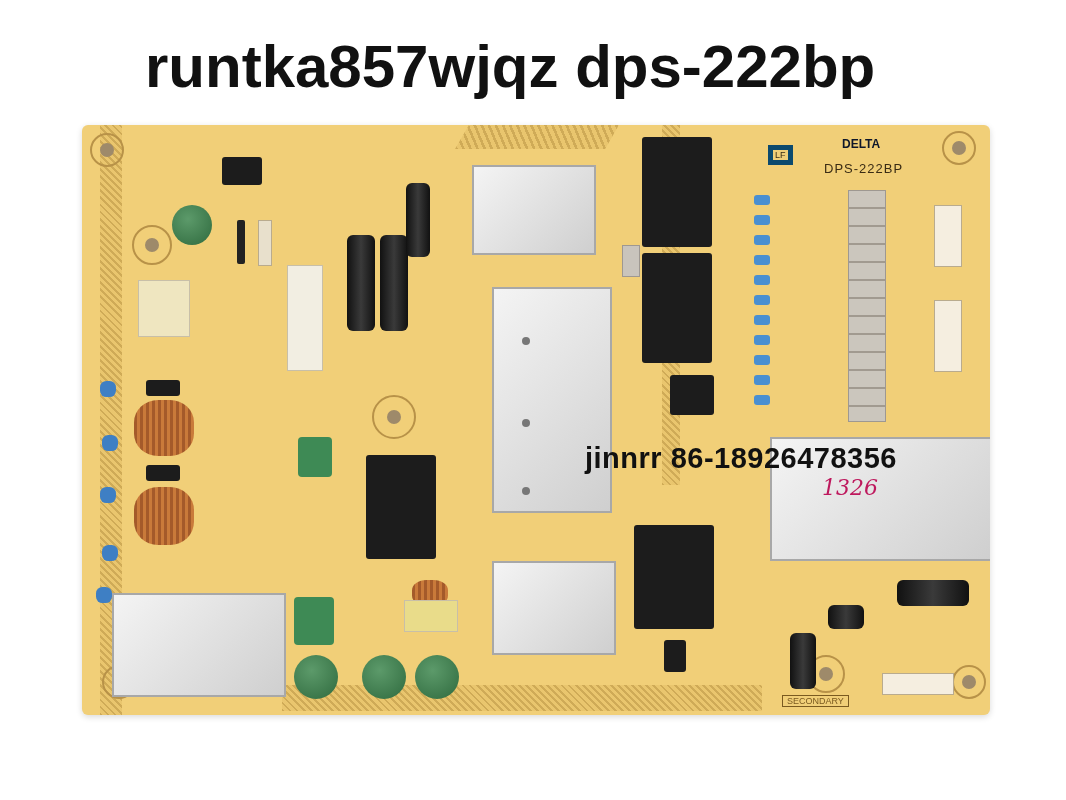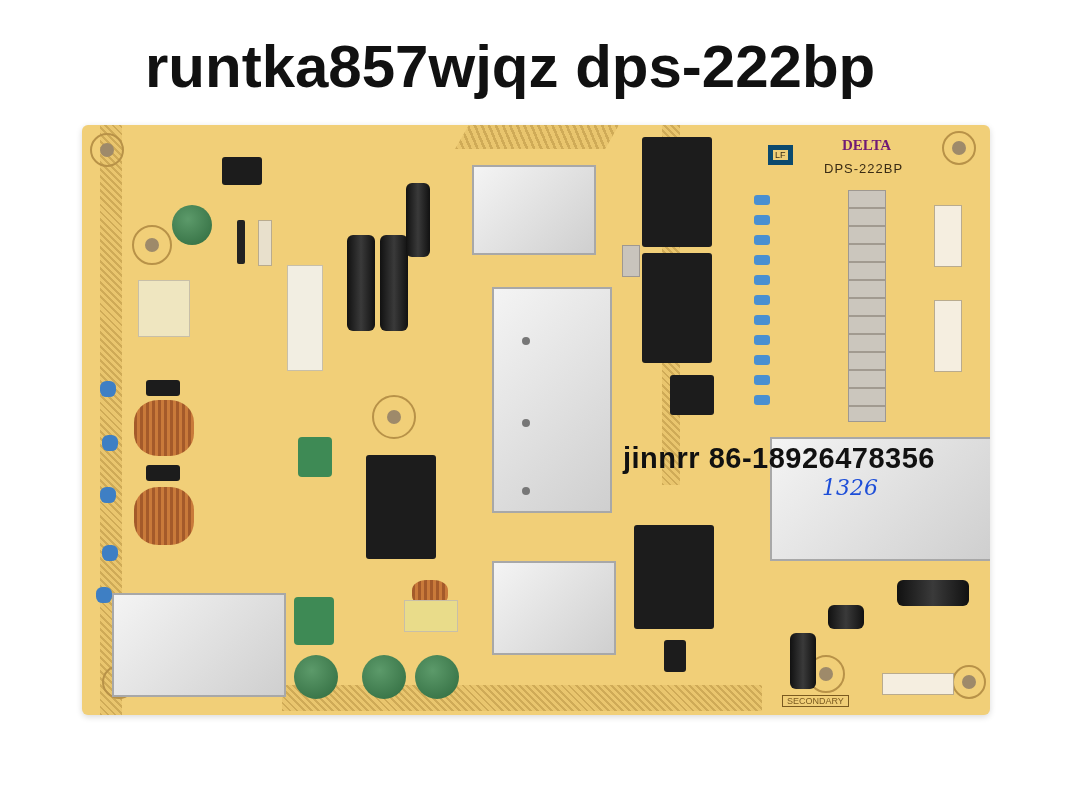--- a/index.html
+++ b/index.html
@@ -16,25 +16,25 @@
   .green{position:absolute;border-radius:50%;background:radial-gradient(circle at 40% 35%,#5c9a6a,#2f6a3e);}
   .greenbox{position:absolute;background:#3e8a55;border-radius:4px;}
   .blue{position:absolute;border-radius:40%;background:#3e7fc4;}
   .bluer{position:absolute;background:#4a8fd1;border-radius:3px;}
   .diode{position:absolute;background:#222;border-radius:2px;}
   .gray{position:absolute;background:#c9c4bc;border:1px solid #9e9891;}
   .conn{position:absolute;background:#f5eee0;border:1px solid #b9ab8e;}
   .coil{position:absolute;border-radius:40%;background:repeating-linear-gradient(90deg,#a45a2a 0 3px,#c97a3a 3px 6px);}
   .label{position:absolute;background:#f2eee2;border:1px solid #c8bfa8;}
   .silk{position:absolute;color:#7a5a20;font-size:9px;font-family:"Liberation Sans",sans-serif;}
-  .delta{position:absolute;left:760px;top:12px;font-weight:bold;font-size:15px;color:#701a75;font-family:Liberation Serif, serif;}
+  .delta{position:absolute;left:760px;top:12px;font-weight:bold;font-size:12px;color:#0f172a;}
   .model{position:absolute;left:742px;top:36px;font-size:13px;color:#3a2c14;letter-spacing:1px;}
   .lf{position:absolute;left:686px;top:20px;font-size:9px;color:#3a2c14;border:5px solid #0c4a6e;padding:0 2px;}
-  .handwrite{position:absolute;color:#1d4ed8;font-size:22px;font-style:italic;font-family:"DejaVu Serif",serif;}
-  .overlay2{position:absolute;left:585px;top:442px;font-family:"Liberation Sans",sans-serif;font-weight:bold;font-size:29px;color:#111;white-space:nowrap;letter-spacing:0.5px;margin-left:38px;}
+  .handwrite{position:absolute;color:#be185d;font-size:22px;font-style:italic;font-family:"DejaVu Serif",serif;}
+  .overlay2{position:absolute;left:585px;top:442px;font-family:"Liberation Sans",sans-serif;font-weight:bold;font-size:29px;color:#111;white-space:nowrap;letter-spacing:0.5px;}
 </style>
 </head>
 <body>
 
 <div class="title">runtka857wjqz dps-222bp</div>
 
 <div class="board">
 
   <div class="trace" style="left:18px;top:0;width:22px;height:590px;"></div>
   <div class="trace" style="left:380px;top:0;width:150px;height:24px;transform:skewX(-30deg);"></div>

